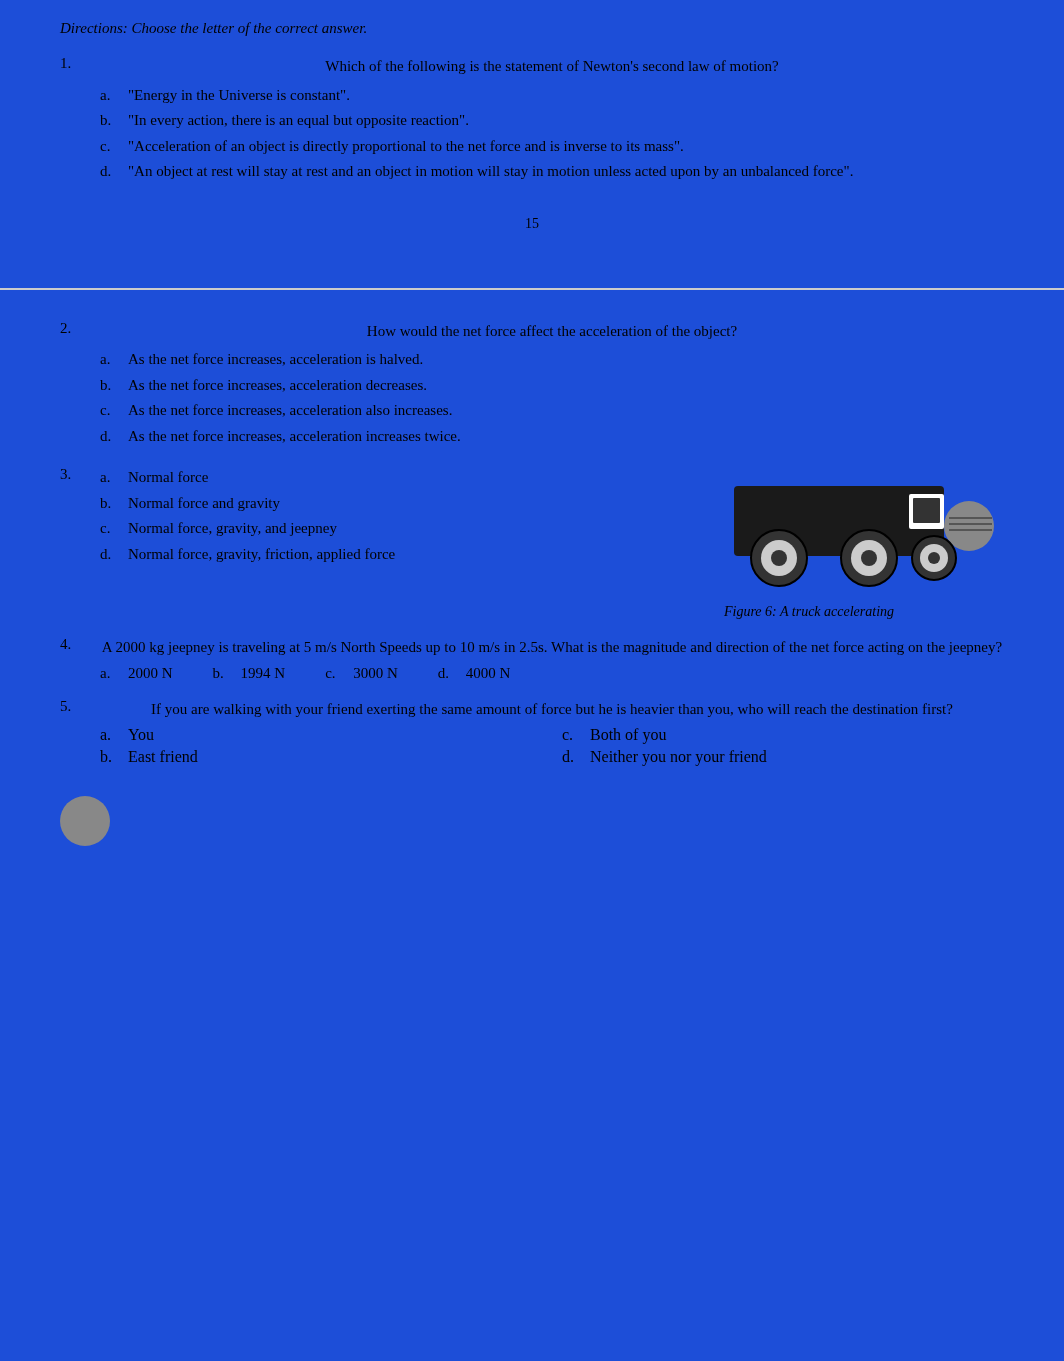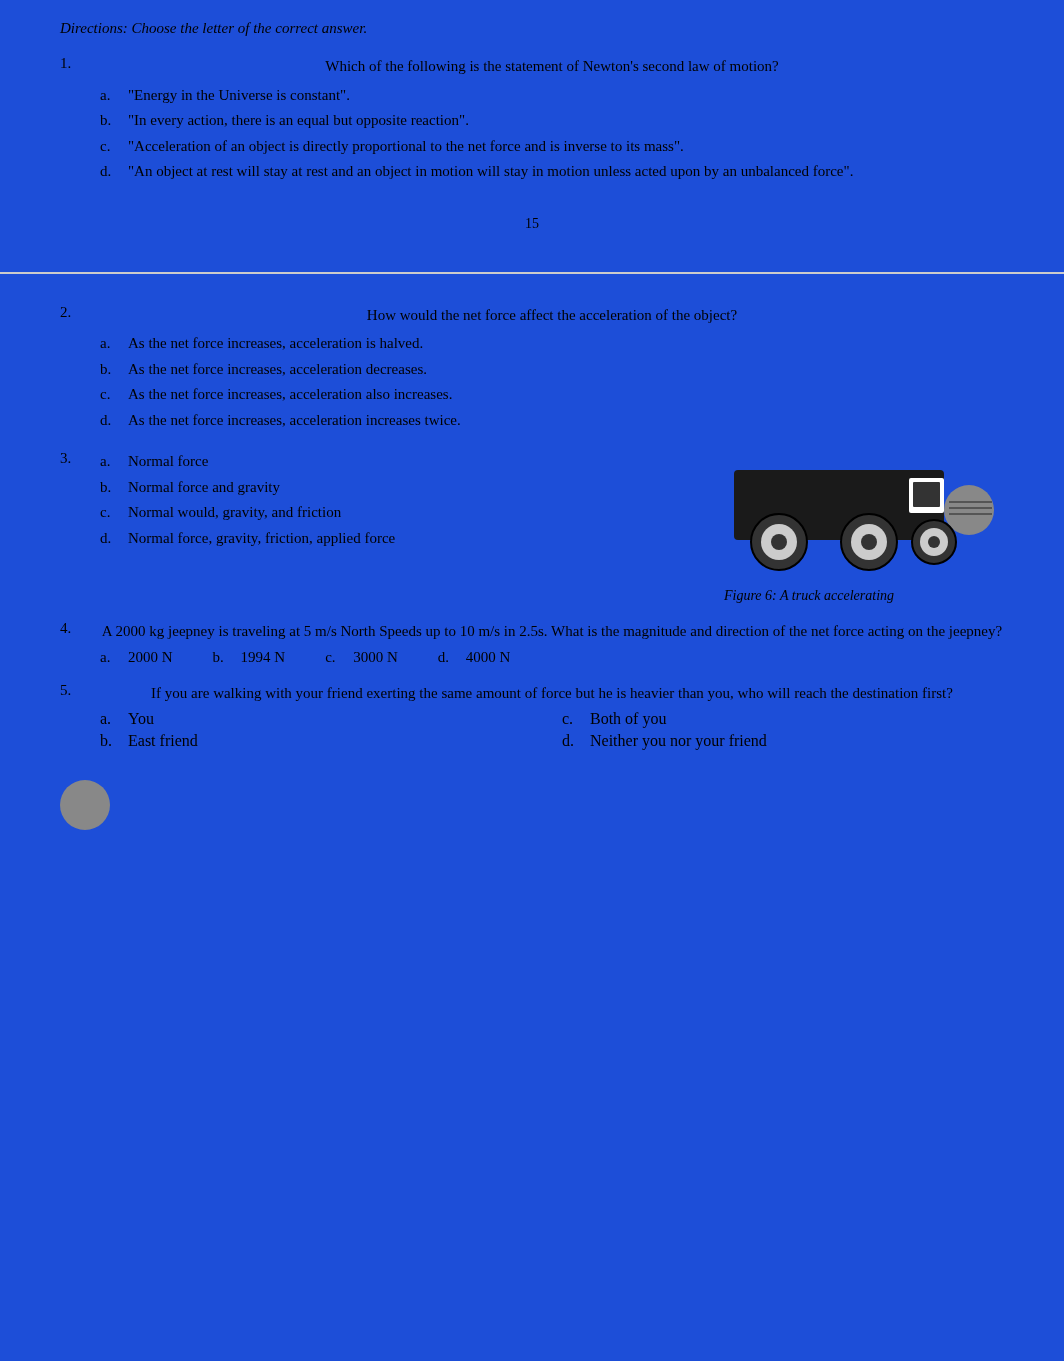--- a/index.html
+++ b/index.html
@@ -76,21 +76,21 @@
     }
 
     .option-letter {
       min-width: 20px;
     }
 
     .page-number {
       text-align: center;
       font-size: 14px;
       margin-top: 30px;
-      margin-bottom: 10px;
+      margin-bottom: 26px;
     }
 
     
     .bottom-section {
       padding: 30px 60px 30px 60px;
       flex: 1;
     }
 
     
     .q3-container {
@@ -236,21 +236,21 @@
               <li>
                 <span class="option-letter">a.</span>
                 <span>Normal force</span>
               </li>
               <li>
                 <span class="option-letter">b.</span>
                 <span>Normal force and gravity</span>
               </li>
               <li>
                 <span class="option-letter">c.</span>
-                <span>Normal would, gravity, and friction</span>
+                <span>Normal force, gravity, and jeepney</span>
               </li>
               <li>
                 <span class="option-letter">d.</span>
                 <span>Normal force, gravity, friction, applied force</span>
               </li>
             </ul>
           </div>
           <div class="q3-image-side">
 
             <div class="truck-figure">

